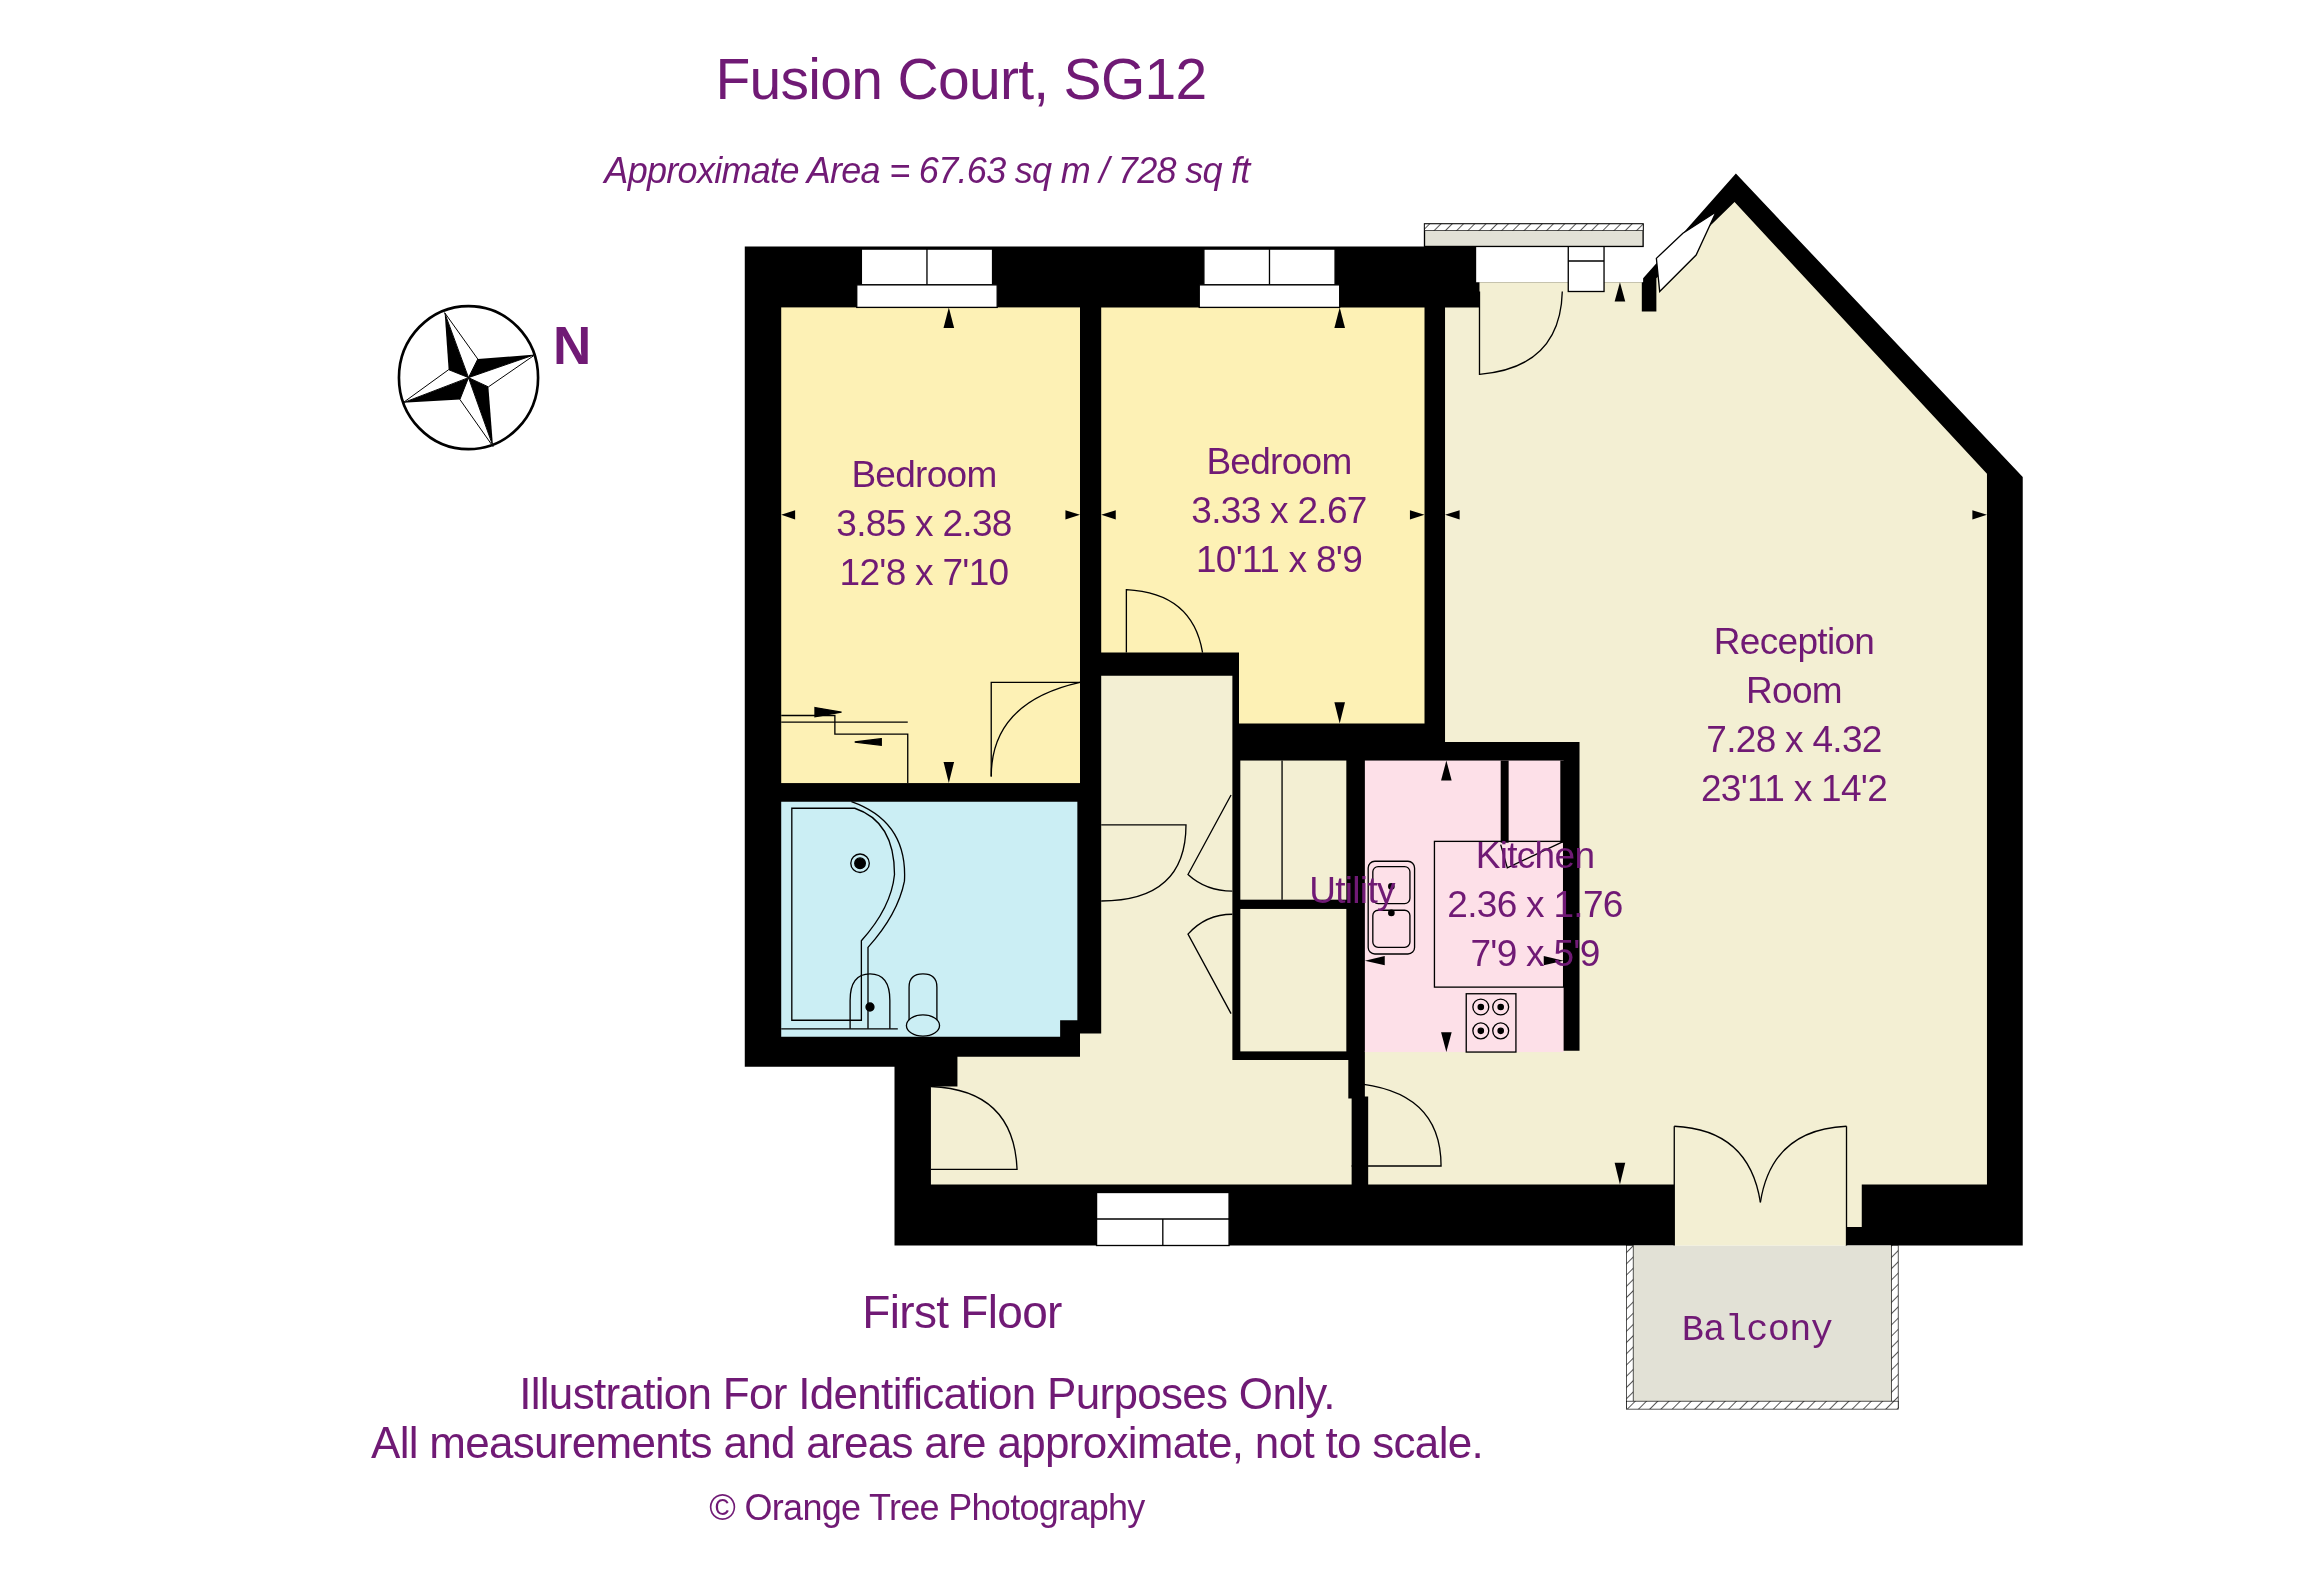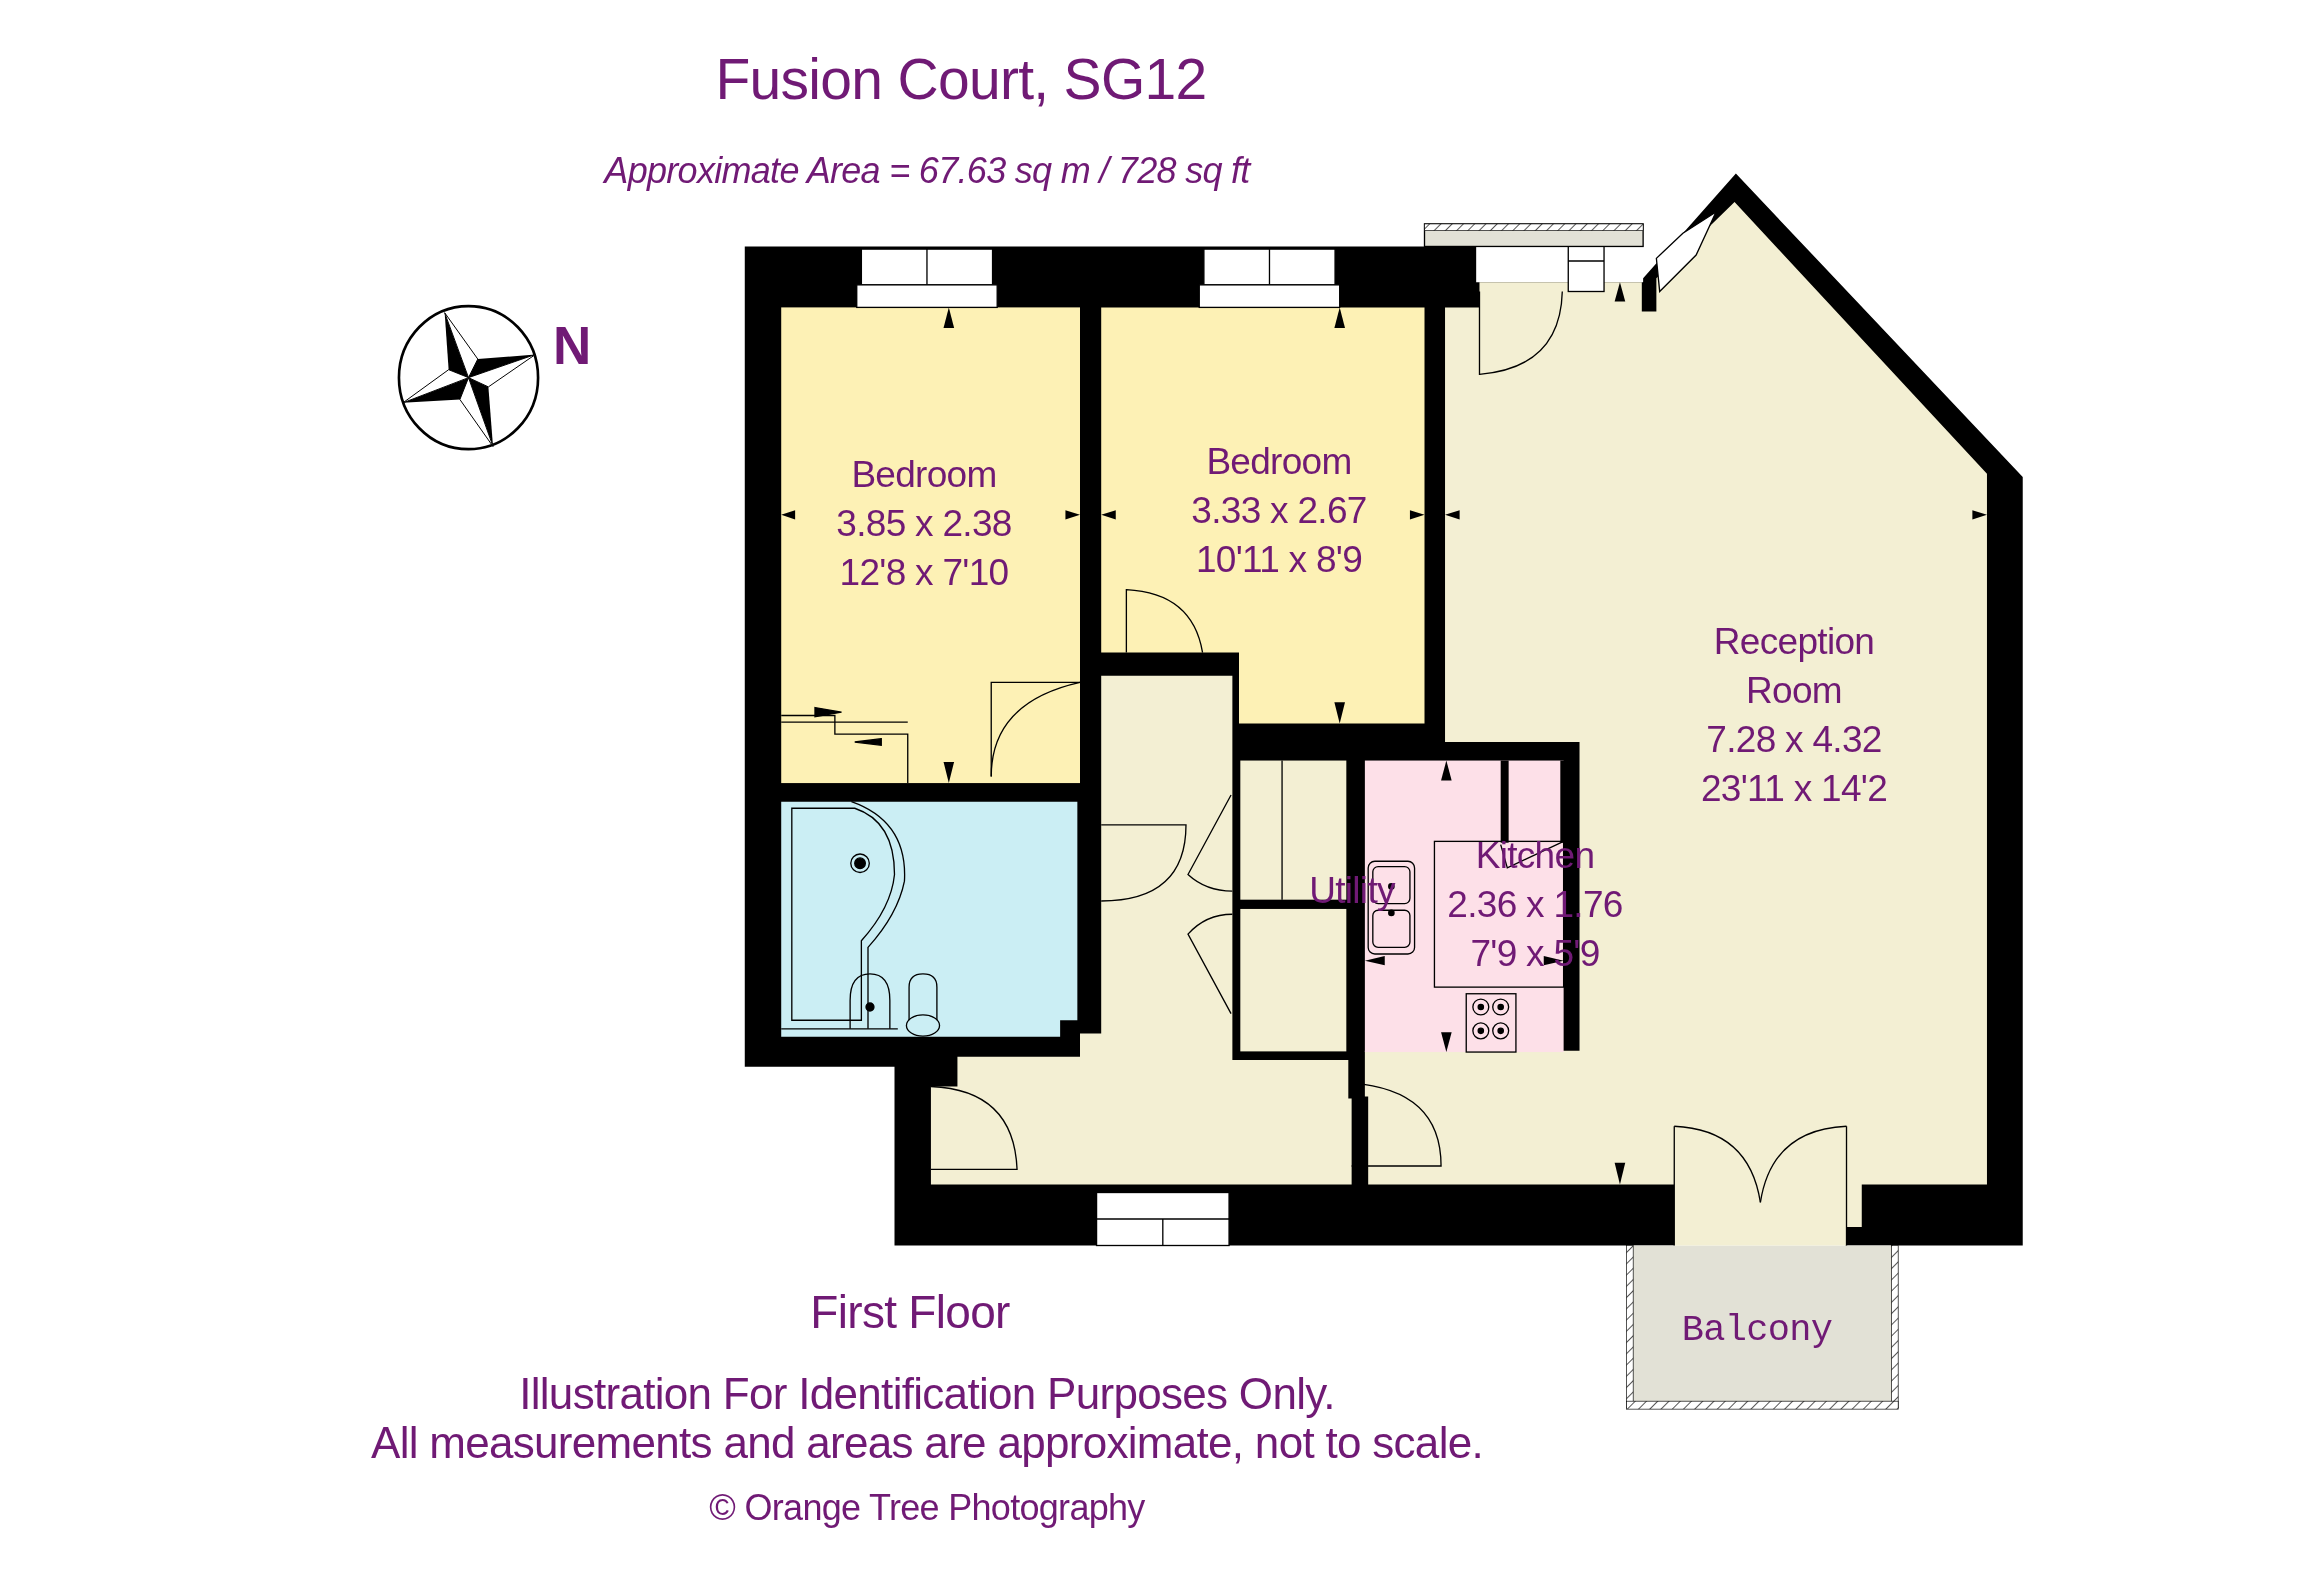--- a/index.html
+++ b/index.html
@@ -207,17 +207,17 @@
   <div>23'11 x 14'2</div>
 </div>
 <div class="txt room-label" style="left:1525px; top:831px;padding-left:20px;">
   <div>Kitchen</div>
   <div>2.36 x 1.76</div>
   <div>7'9 x 5'9</div>
 </div>
 <div class="txt room-label" style="left:1352px; top:818px;margin-top:48px;">Utility</div>
 <div class="txt room-label" style="left:1757px; top:1306px;font-family:Liberation Mono, monospace;">Balcony</div>
 
-<div class="txt footer-floor" style="left:910px; top:1285px;">First Floor</div>
+<div class="txt footer-floor" style="left:962px; top:1285px;">First Floor</div>
 <div class="txt footer-note" style="left:927px; top:1355px;margin-top:14px;">Illustration For Identification Purposes Only.</div>
 <div class="txt footer-note" style="left:927px; top:1418px;">All measurements and areas are approximate, not to scale.</div>
 <div class="txt footer-copy" style="left:927px; top:1487px;">© Orange Tree Photography</div>
 
 
 </body></html>

